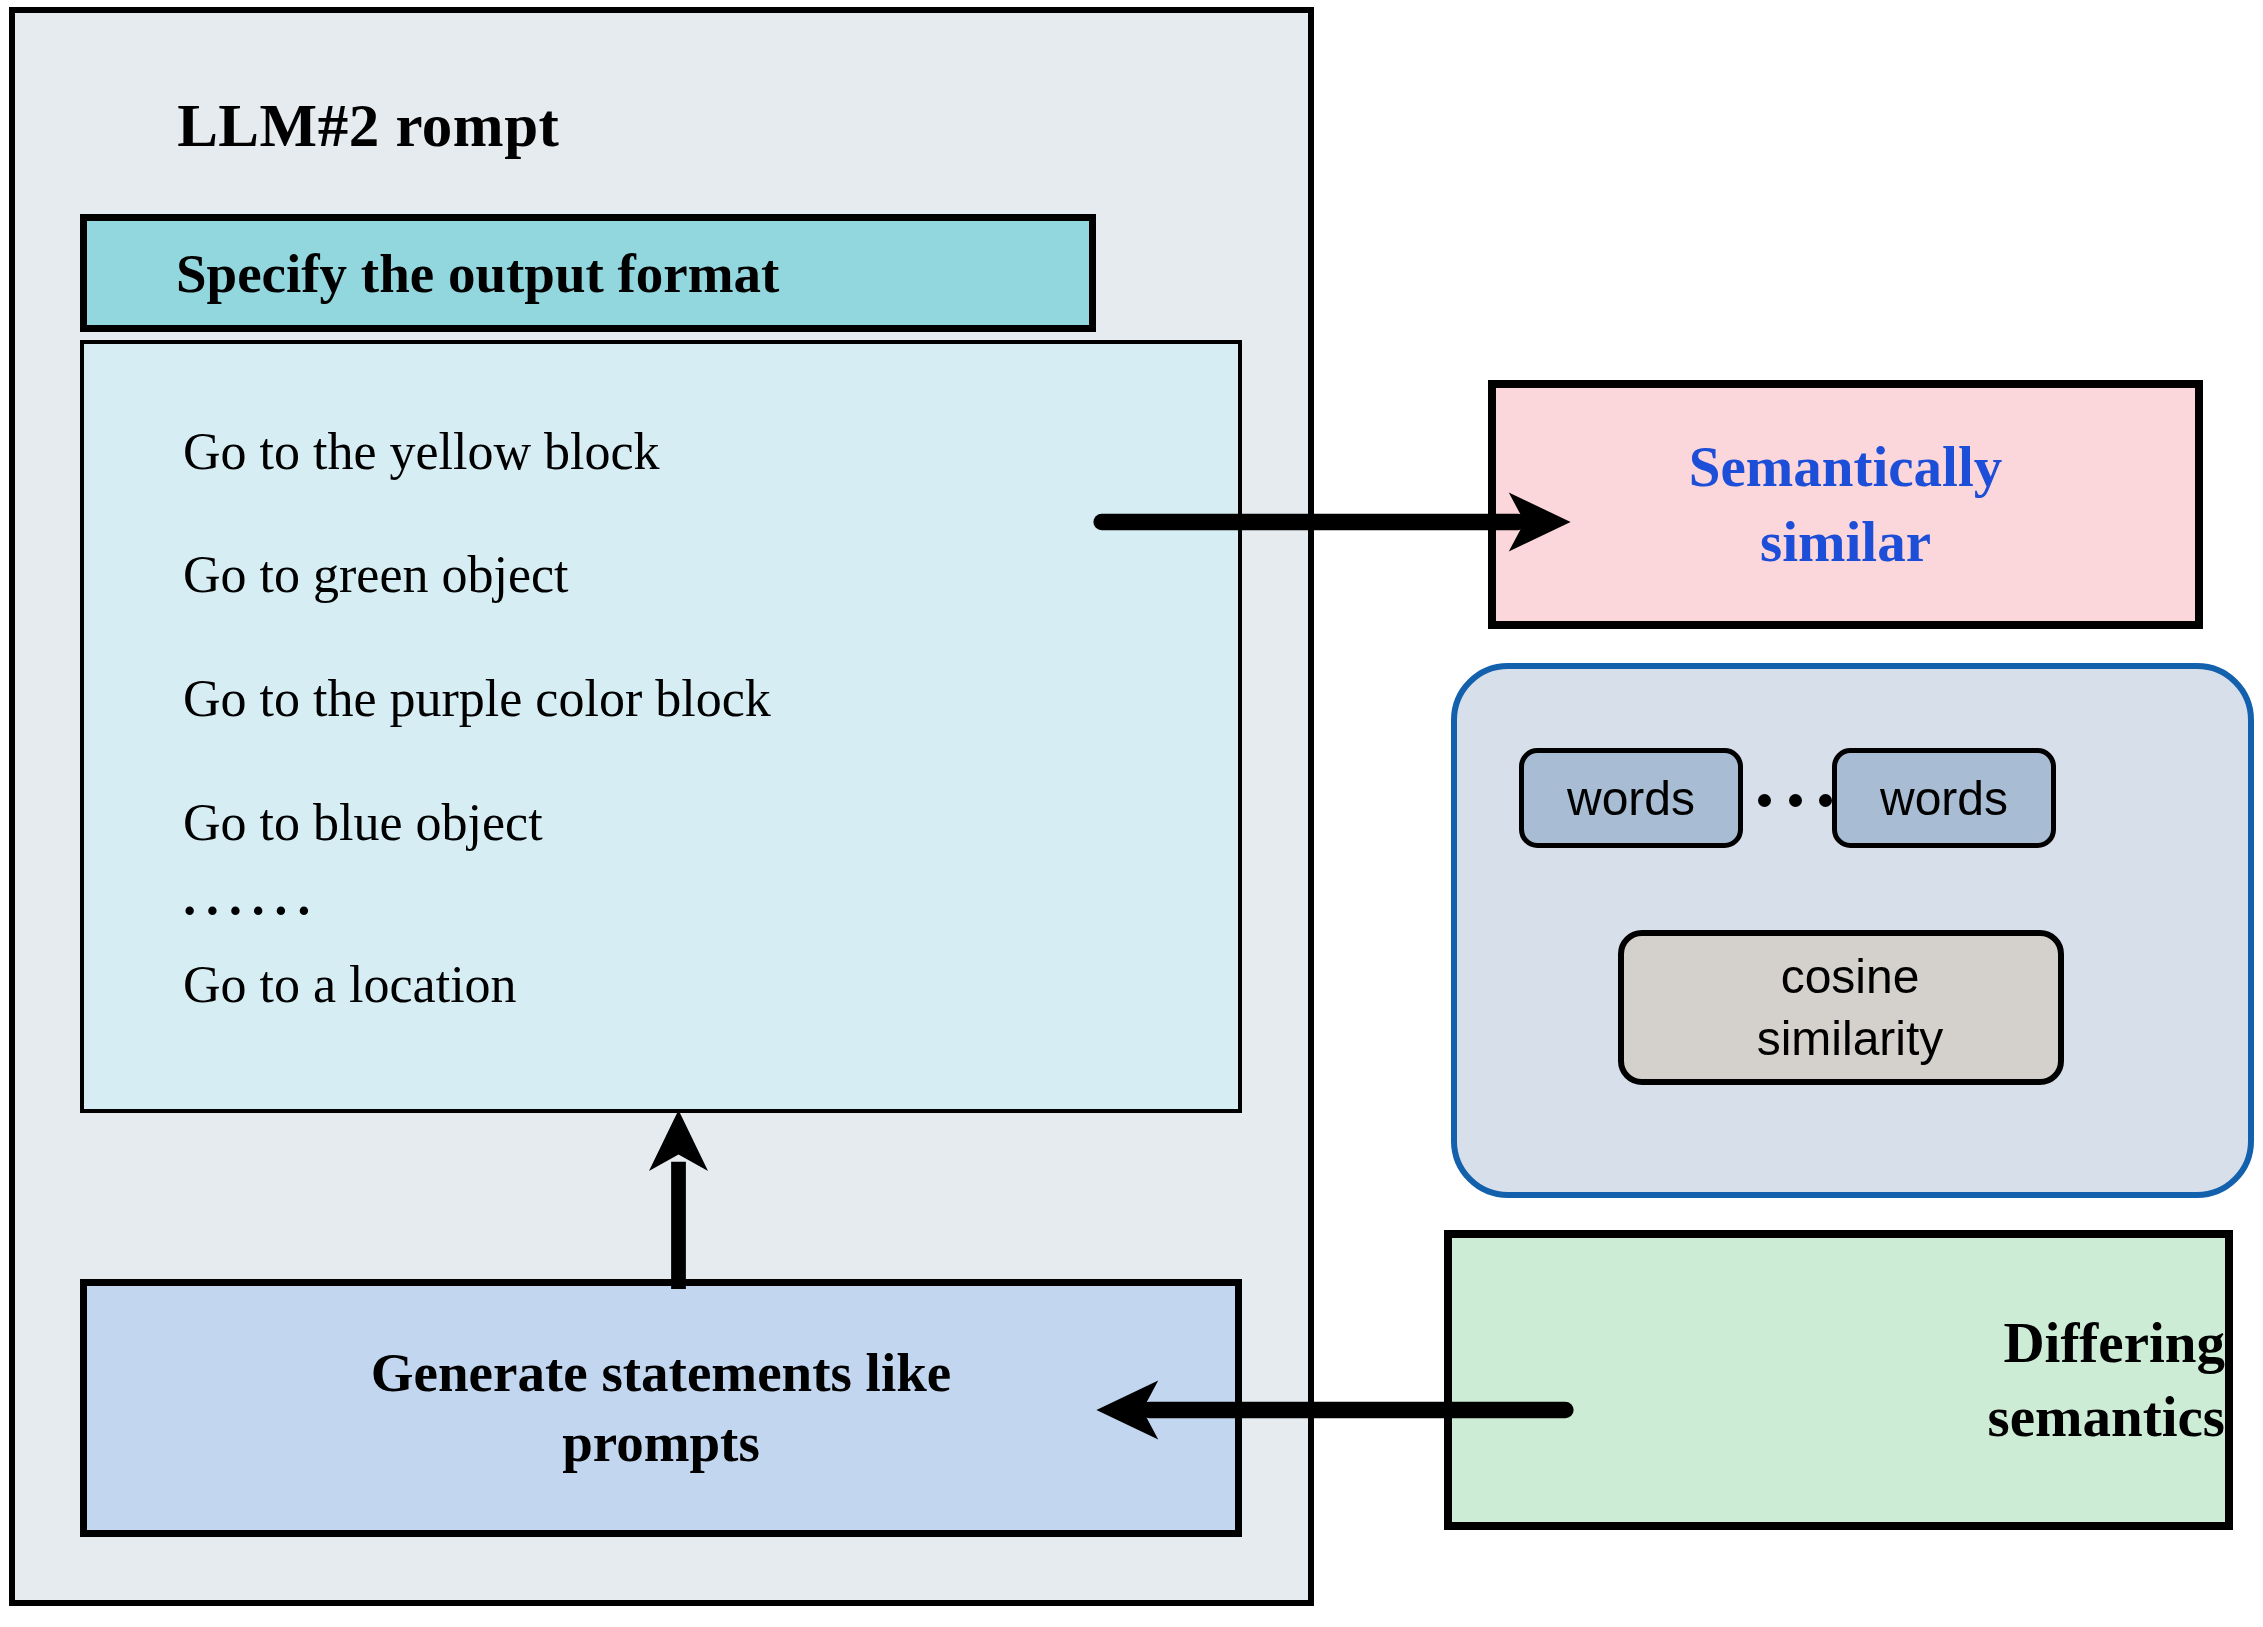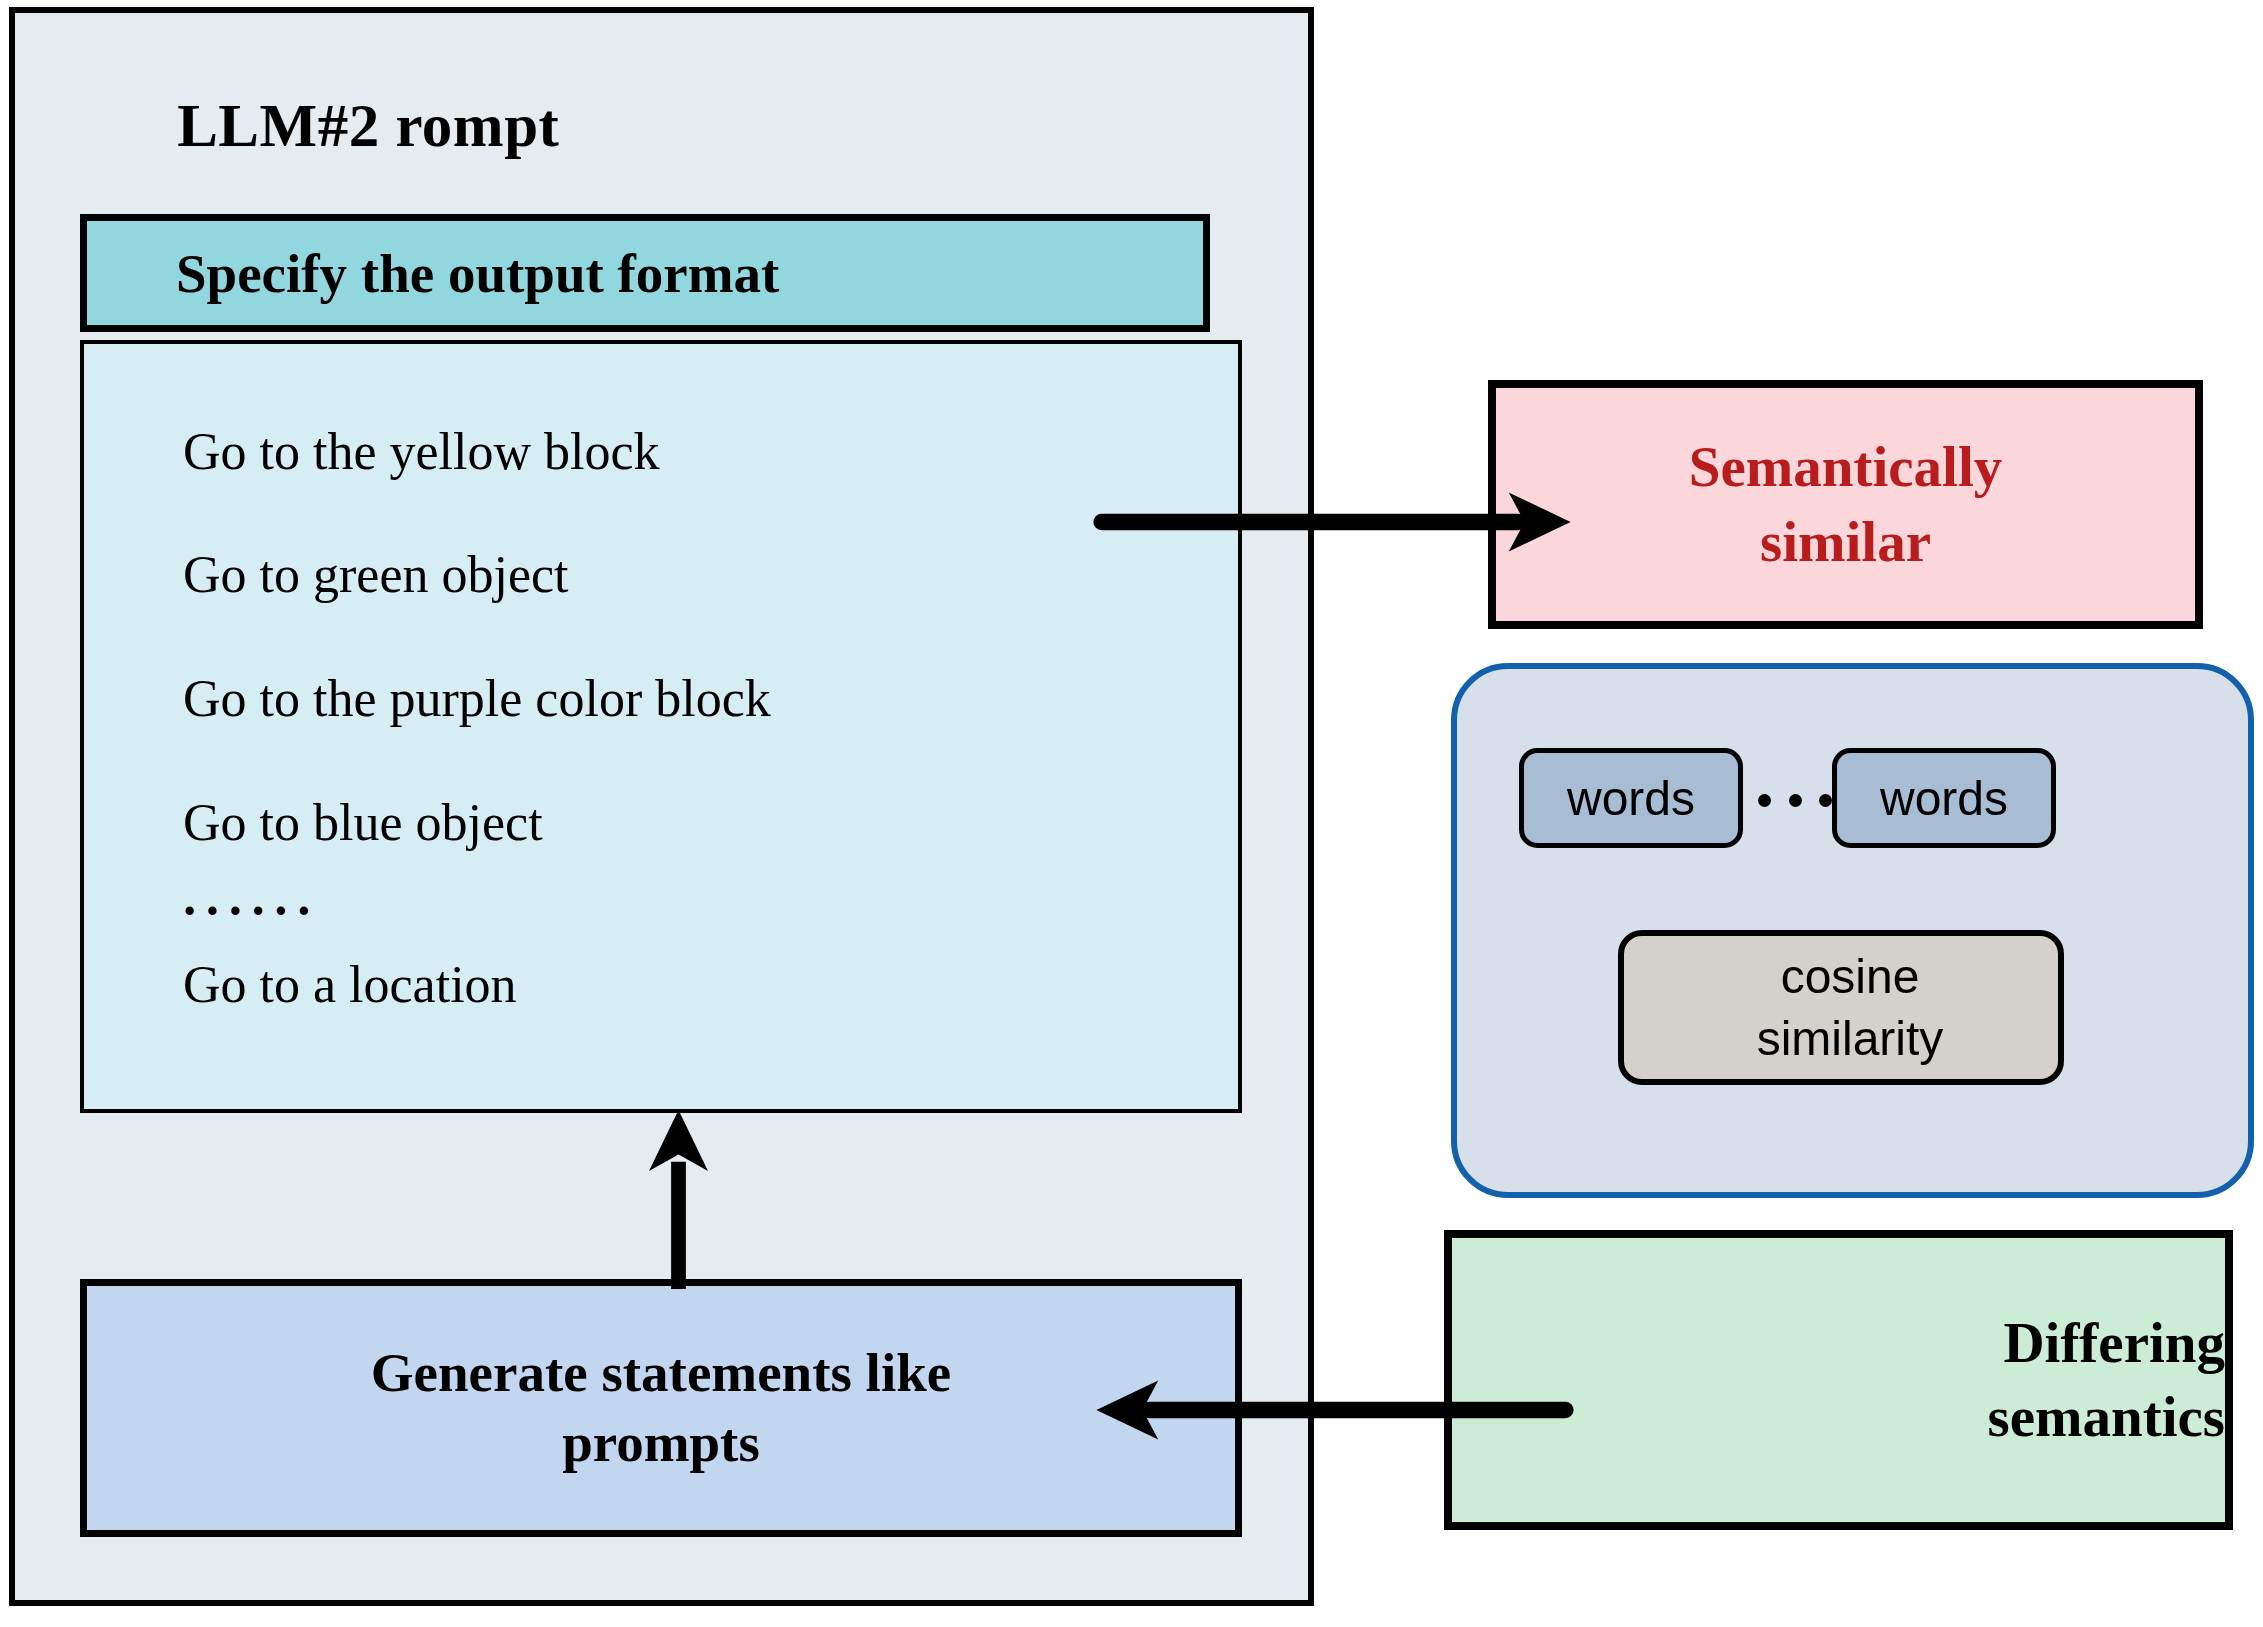--- a/index.html
+++ b/index.html
@@ -43,21 +43,21 @@
     color: #000;
     letter-spacing: 0.5px;
     white-space: nowrap;
   }
 
   
   #format-header {
     position: absolute;
     left: 80px;
     top: 214px;
-    width: 1130px;
+    width: 1016px;
     height: 118px;
     background: #92d6de;
     border: 7.4px solid #000;
     box-sizing: border-box;
     display: flex;
     align-items: center;
   }
   #format-header-label {
     font-size: 55px;
     font-weight: bold;
@@ -132,21 +132,21 @@
     border: 8.3px solid #000;
     box-sizing: border-box;
     display: flex;
     flex-direction: column;
     align-items: center;
     justify-content: center;
   }
   #semantic-box .sem-line {
     font-size: 57px;
     font-weight: bold;
-    color: #b91c1c;
+    color: #1d4ed8;
     line-height: 1.3;
     white-space: nowrap;
     text-align: center;
   }
 
   
   #embedding-panel {
     position: absolute;
     left: 1451px;
     top: 663px;

